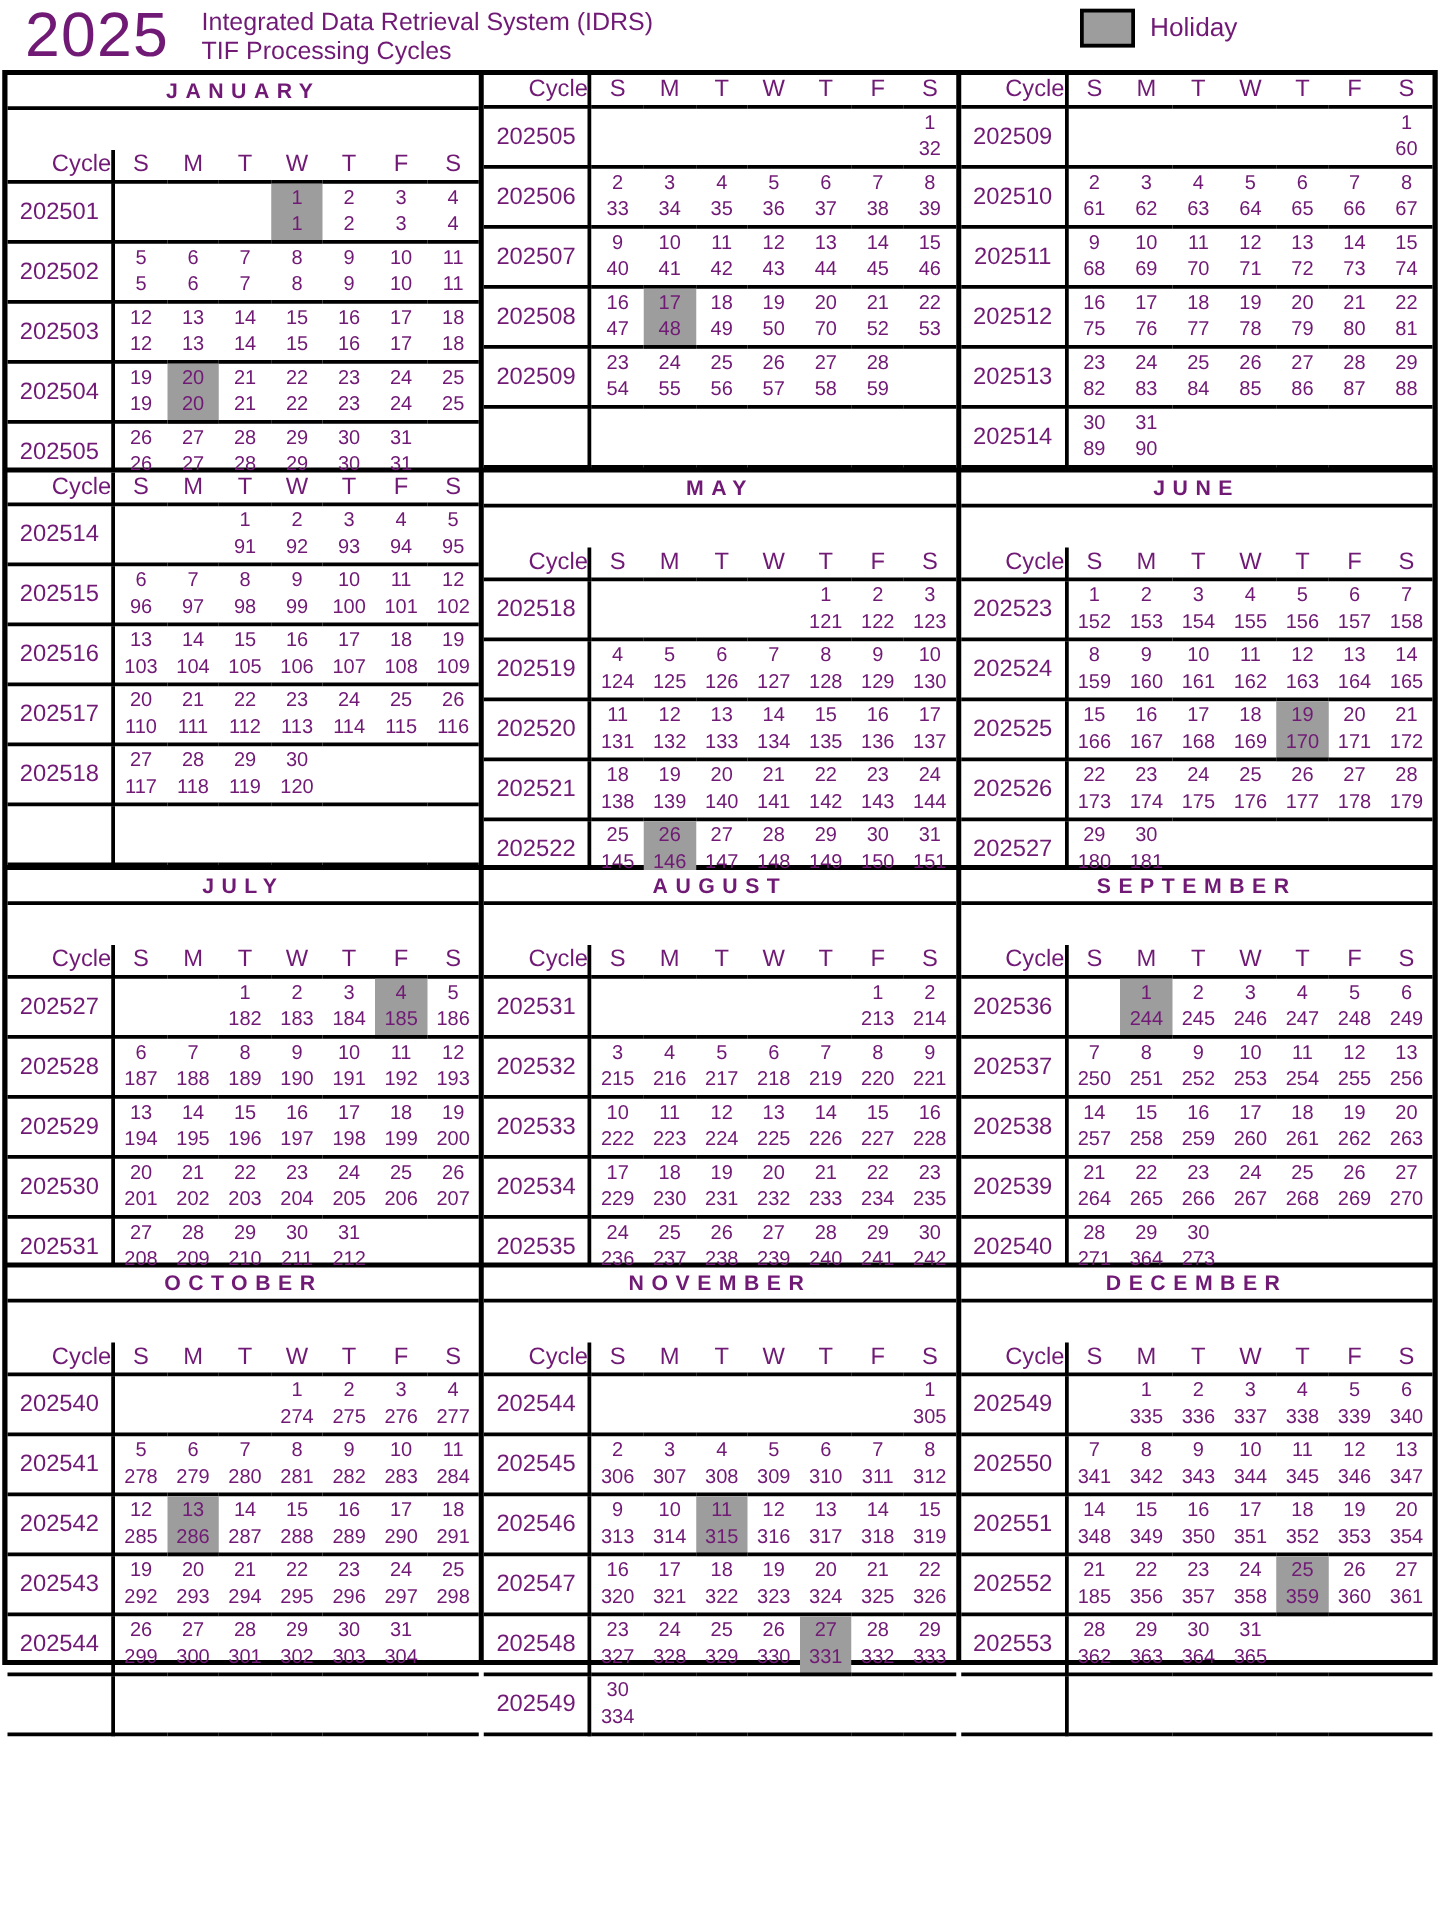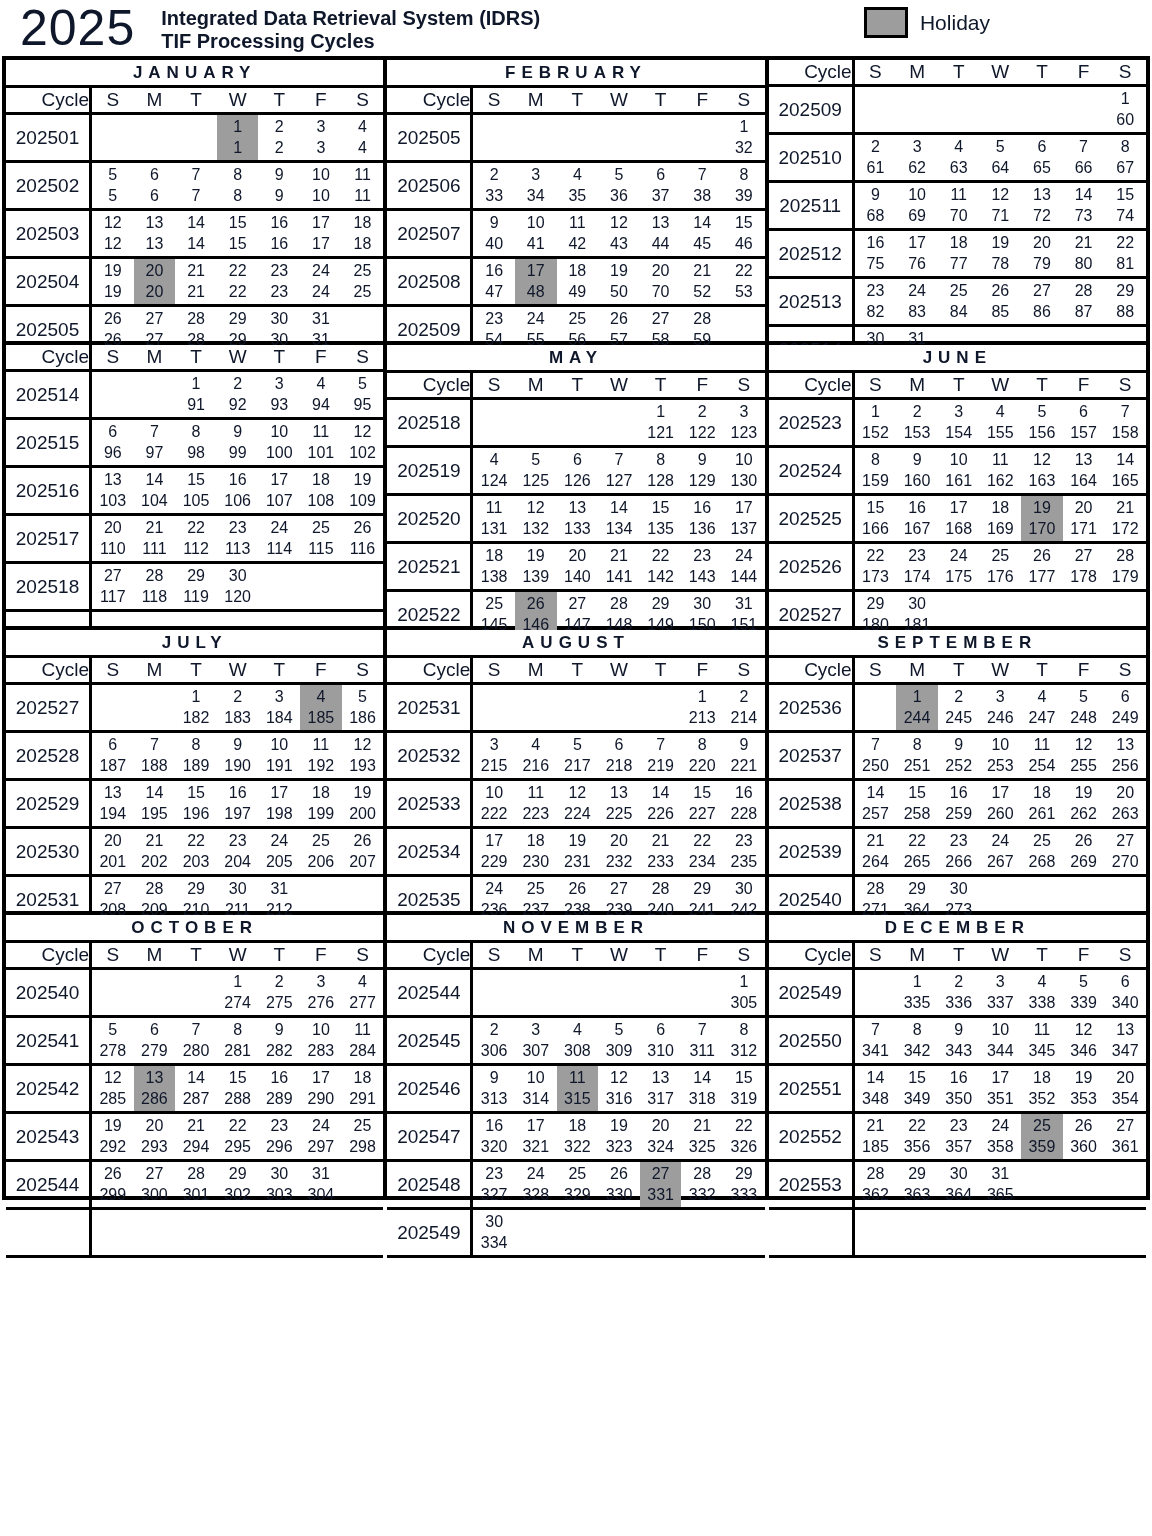--- a/index.html
+++ b/index.html
@@ -1,25 +1,25 @@
 <!DOCTYPE html>
 <html><head>
 <meta charset="utf-8">
 <style>
   html,body{margin:0;padding:0;background:#fff;}
-  .page{width:1152px;height:1536px;box-sizing:border-box;font-family:"Liberation Sans",sans-serif;color:#0f172a;background:#fff;overflow:hidden;}
+  .page{width:1152px;height:1536px;box-sizing:border-box;font-family:"Liberation Sans",sans-serif;color:#701a75;background:#fff;overflow:hidden;}
   .top{display:flex;align-items:flex-start;height:56px;padding:2px 4px 0 20px;box-sizing:border-box;}
   .year{font-size:50px;line-height:52px;letter-spacing:1px;}
   .titles{margin-left:26px;padding-top:5px;}
-  .title-line{font-weight:700;font-size:20px;line-height:23px;}
+  .title-line{font-weight:400;font-size:20px;line-height:23px;}
   .legend{margin-left:auto;display:flex;gap:12px;margin-right:158px;padding-top:5px;padding-left:24px;}
   .swatch{width:44px;height:31px;border:3px solid #000;box-sizing:border-box;background:#9d9d9d;}
   .legend-label{font-size:21px;line-height:31px;}
   .calendar{display:grid;grid-template-columns:repeat(3,1fr);gap:4px;background:#000;border:4px solid #000;margin:0 2px;}
-  .month-block{background:#fff;display:flex;flex-direction:column;height:281px;box-sizing:border-box;}
+  .month-block{background:#fff;display:flex;flex-direction:column;height:314px;box-sizing:border-box;gap:32px;}
   .month-title{height:28px;box-sizing:border-box;border-bottom:3px solid #000;text-align:center;font-weight:700;font-size:17px;letter-spacing:6px;line-height:25px;}
   .month-grid{display:grid;grid-template-columns:86px repeat(7,1fr);grid-template-rows:27px repeat(6,48px) 1fr;flex:1;}
   .cell{box-sizing:border-box;}
   .cycle-head{border-right:3px solid #000;border-bottom:3px solid #000;font-size:19px;text-align:right;line-height:23px;}
   .day-head{border-bottom:3px solid #000;font-size:19px;text-align:center;line-height:23px;}
   .cycle-cell{border-right:3px solid #000;border-bottom:3px solid #000;font-size:19px;display:flex;align-items:center;justify-content:center;}
   .day-cell{border-bottom:3px solid #000;font-size:16px;text-align:center;display:flex;flex-direction:column;justify-content:space-evenly;padding:1px 0;}
   .day-cell .dom,.day-cell .doy{line-height:20px;}
   .holiday{background:#9d9d9d;}
   .strip{grid-column:1/-1;}
@@ -189,21 +189,20 @@
           <div class="cell day-cell"></div>
           <div class="cell day-cell"></div>
           <div class="cell day-cell"></div>
           <div class="cell day-cell"></div>
           <div class="cell day-cell"></div>
           <div class="cell day-cell"></div>
           <div class="strip"></div>
         </div>
       </div>
       <div class="month-block">
-        <div class="month-title">FEBRUARY</div>
         <div class="month-grid">
           <div class="cell cycle-head">Cycle</div>
           <div class="cell day-head">S</div>
           <div class="cell day-head">M</div>
           <div class="cell day-head">T</div>
           <div class="cell day-head">W</div>
           <div class="cell day-head">T</div>
           <div class="cell day-head">F</div>
           <div class="cell day-head">S</div>
           <div class="cell cycle-cell">202505</div>

